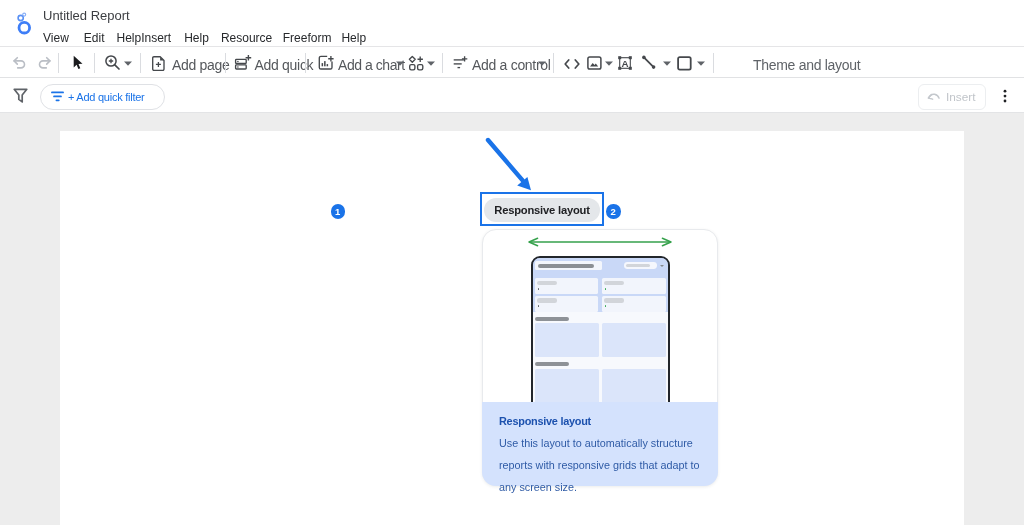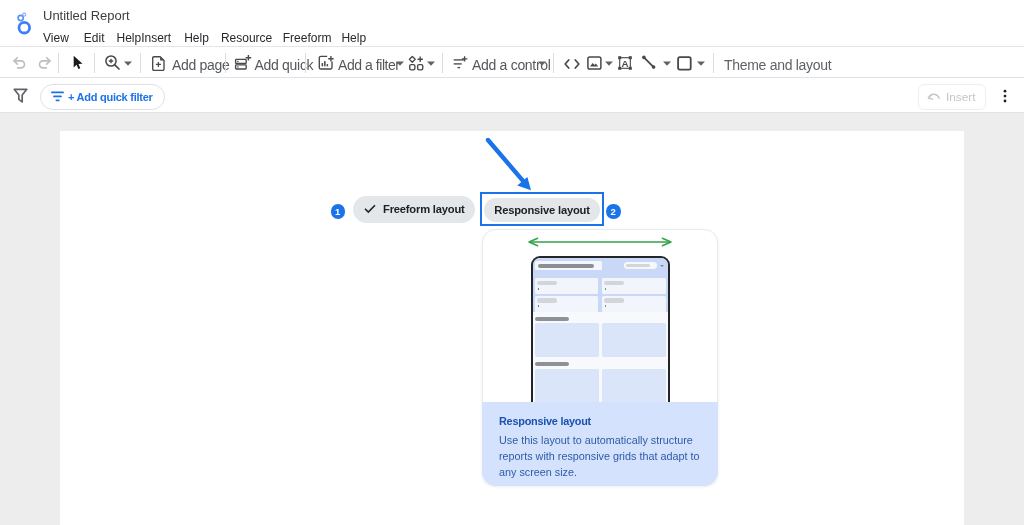--- a/index.html
+++ b/index.html
@@ -74,21 +74,21 @@
 <div class="tbtxt" style="left:254.5px">Add quick</div>
 <div class="sep" style="left:305px"></div>
 
 <svg class="ic" style="left:318px;top:54.5px" width="16" height="16" viewBox="0 0 16 16">
   <path d="M9.2 1.3H2.9A1.6 1.6 0 0 0 1.3 2.9v9.5A1.6 1.6 0 0 0 2.9 14h9.5a1.6 1.6 0 0 0 1.6-1.6V6.5" fill="none" stroke="#45484c" stroke-width="1.35"></path>
   <rect x="3.6" y="8.1" width="1.5" height="3.2" fill="#45484c"></rect>
   <rect x="6.1" y="6.1" width="1.5" height="5.2" fill="#45484c"></rect>
   <rect x="8.6" y="9.1" width="1.5" height="2.2" fill="#45484c"></rect>
   <path d="M12.9 1v5.4M10.2 3.7h5.4" fill="none" stroke="#45484c" stroke-width="1.35"></path>
 </svg>
-<div class="tbtxt" style="left:338px;letter-spacing:-.45px">Add a filter</div>
+<div class="tbtxt" style="left:338px;letter-spacing:-.45px">Add a chart</div>
 <svg class="ic" style="left:396px;top:61px" width="8" height="5" viewBox="0 0 8 5">
       <path d="M0 .5h8L4 4.8z" fill="#5f6368"></path>
     </svg>
 
 <svg class="ic" style="left:407.5px;top:54.5px" width="17" height="17" viewBox="0 0 17 17">
   <g fill="none" stroke="#45484c" stroke-width="1.35">
   <path d="M4.3 1.4 7.2 4.3 4.3 7.2 1.4 4.3z" stroke-linejoin="round"></path>
   <rect x="1.7" y="9.6" width="5.2" height="5.2" rx="1.5"></rect>
   <rect x="9.6" y="9.6" width="5.2" height="5.2" rx="1.5"></rect>
   <path d="M12.2 1.5v5.4M9.5 4.2h5.4"></path>
@@ -144,56 +144,50 @@
       <path d="M0 .5h8L4 4.8z" fill="#5f6368"></path>
     </svg>
 
 <svg class="ic" style="left:676.5px;top:55.5px" width="15" height="15" viewBox="0 0 15 15">
   <rect x="1.1" y="1.1" width="12.6" height="12.6" rx="1.6" fill="none" stroke="#45484c" stroke-width="1.8"></rect>
 </svg>
 <svg class="ic" style="left:697px;top:61px" width="8" height="5" viewBox="0 0 8 5">
       <path d="M0 .5h8L4 4.8z" fill="#5f6368"></path>
     </svg>
 <div class="sep" style="left:713px"></div>
-<div class="tbtxt" style="left:724px;color:#5f6368">Theme and layout</div>
+<div class="tbtxt" style="left:753px;color:#5f6368">Theme and layout</div>
 
 <div class="abs" style="left:0;top:78px;width:1024px;height:35px;background:#fff;border-bottom:1px solid #e3e4e6"></div>
 <svg class="abs" style="left:13px;top:88px" width="15" height="16" viewBox="0 0 15 16" fill="none" stroke="#5f6368" stroke-width="1.7" stroke-linejoin="round">
   <path d="M1.2 1.3h12.6L9.2 7v6.9l-3.4-2.5V7z"></path>
 </svg>
 <div class="abs" style="left:40px;top:84px;width:125px;height:26px;border:1px solid #dfe1e5;border-radius:13px;background:#fff"></div>
 <svg class="abs" style="left:51px;top:91px" width="13" height="11" viewBox="0 0 13 11" stroke="#1a73e8" stroke-width="1.7" stroke-linecap="round">
   <path d="M.9 1.4h11.2M3 5.4h7M5.4 9.3h2.4"></path>
 </svg>
-<div class="abs" style="left:68px;top:91px;font-size:11px;font-weight:bold;color:#1a73e8;letter-spacing:-.25px">+ Add quick filter</div>
+<div class="abs" style="left:68px;top:91px;font-size:11px;font-weight:normal;color:#1a73e8;letter-spacing:-.25px">+ Add quick filter</div>
 
 <div class="abs" style="left:918px;top:83.5px;width:68px;height:26px;border:1px solid #eceef0;border-radius:6px;background:#fff"></div>
 <svg class="abs" style="left:926.5px;top:92px" width="14" height="9" viewBox="0 0 14 9" fill="none" stroke="#c4c8cd" stroke-width="1.4" stroke-linecap="round" stroke-linejoin="round">
   <path d="M4.6 2.6 1.4 6l4.2 1.2"></path>
   <path d="M1.4 6C3 3.1 5.4 1.9 7.6 2.3c2.1.4 3.8 1.9 4.5 3.9"></path>
 </svg>
 <div class="abs" style="left:946px;top:90px;font-size:11.8px;color:#c1c5ca">Insert</div>
 <svg class="abs" style="left:1002.8px;top:89px" width="4" height="15" viewBox="0 0 4 15">
   <circle cx="2" cy="2.2" r="1.4" fill="#202124"></circle>
       <circle cx="2" cy="7.1" r="1.4" fill="#202124"></circle>
       <circle cx="2" cy="12" r="1.4" fill="#202124"></circle>
 </svg>
 
 <div class="abs" style="left:0;top:113px;width:1024px;height:412px;background:#ededed"></div>
 <div class="abs" style="left:60px;top:131px;width:904px;height:394px;background:#fff"></div>
 
 <div class="abs" style="left:330.5px;top:204px;width:14.5px;height:14.5px;border-radius:50%;background:#1a73e8;color:#fff;font-size:9.5px;font-weight:bold;display:flex;align-items:center;justify-content:center">1</div>
 <div class="abs" style="left:606px;top:204px;width:14.5px;height:14.5px;border-radius:50%;background:#1a73e8;color:#fff;font-size:9.5px;font-weight:bold;display:flex;align-items:center;justify-content:center">2</div>
 
-<div class="abs" style="left:353px;top:196px;width:122px;height:26.5px;border-radius:13.5px;background:#e4e7ea;display:flex;align-items:center">
-  <svg style="margin-left:11px" width="12" height="10" viewBox="0 0 12 10" fill="none" stroke="#202124" stroke-width="1.6">
-        <path d="M1 4.8 4.3 8 11 1.2"></path>
-      </svg>
-  <span style="margin-left:7px;font-size:11.2px;letter-spacing:-.2px;font-weight:bold;color:#202124">Freeform layout</span>
-</div>
 
 <div class="abs" style="left:479.5px;top:192px;width:124px;height:34px;border:2.4px solid #1a73e8;background:#fff"></div>
 <div class="abs" style="left:484px;top:197.5px;width:116px;height:24.5px;border-radius:12.5px;background:#e4e7ea;display:flex;align-items:center;justify-content:center">
   <span style="font-size:11.2px;letter-spacing:-.2px;font-weight:bold;color:#202124">Responsive layout</span>
 </div>
 
 <svg class="abs" style="left:478px;top:130px" width="62" height="66" viewBox="0 0 62 66">
   <path d="M10 10 44.6 50.4" stroke="#1a73e8" stroke-width="4.4" stroke-linecap="round" fill="none"></path>
   <path d="M53 60.3 39.2 55.6 49.4 46.9z" fill="#1a73e8"></path>
 </svg>
@@ -233,16 +227,16 @@
   <div class="abs" style="left:2.2px;top:58.7px;width:34.3px;height:4.4px;background:#8e9297;border-radius:2.2px"></div>
   <div class="abs" style="left:2px;top:65.4px;width:64.2px;height:33.8px;background:#dbe5fa;border-radius:1.5px"></div>
   <div class="abs" style="left:68.8px;top:65.4px;width:64.4px;height:33.8px;background:#dbe5fa;border-radius:1.5px"></div>
   <div class="abs" style="left:2.2px;top:103.9px;width:34.3px;height:4.4px;background:#8e9297;border-radius:2.2px"></div>
   <div class="abs" style="left:2px;top:110.6px;width:64.2px;height:40px;background:#dbe5fa;border-radius:1.5px"></div>
   <div class="abs" style="left:68.8px;top:110.6px;width:64.4px;height:40px;background:#dbe5fa;border-radius:1.5px"></div>
 </div>
 
 <div class="abs" style="left:482px;top:401.7px;width:235.5px;height:84.1px;background:#d4e2fd;border-radius:0 0 14px 14px">
   <div style="margin:13px 0 0 17px;font-size:10.9px;letter-spacing:-.25px;font-weight:bold;color:#1c51ae">Responsive layout</div>
-  <div style="margin:5px 0 0 17px;font-size:10.8px;line-height:16px;color:#2f5ba6">Use this layout to automatically structure<br>reports with responsive grids that adapt to<br>any screen size.</div>
+  <div style="margin:5px 0 0 17px;font-size:10.8px;line-height:22px;color:#2f5ba6">Use this layout to automatically structure<br>reports with responsive grids that adapt to<br>any screen size.</div>
 </div>
 
 </div>
 
 </body></html>

